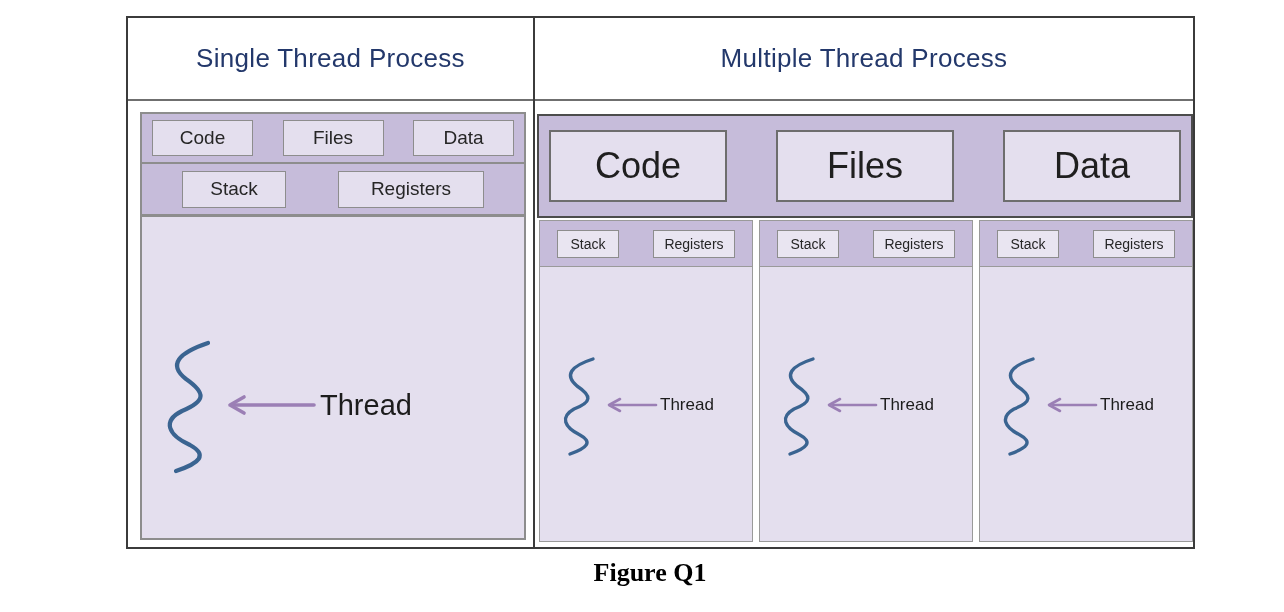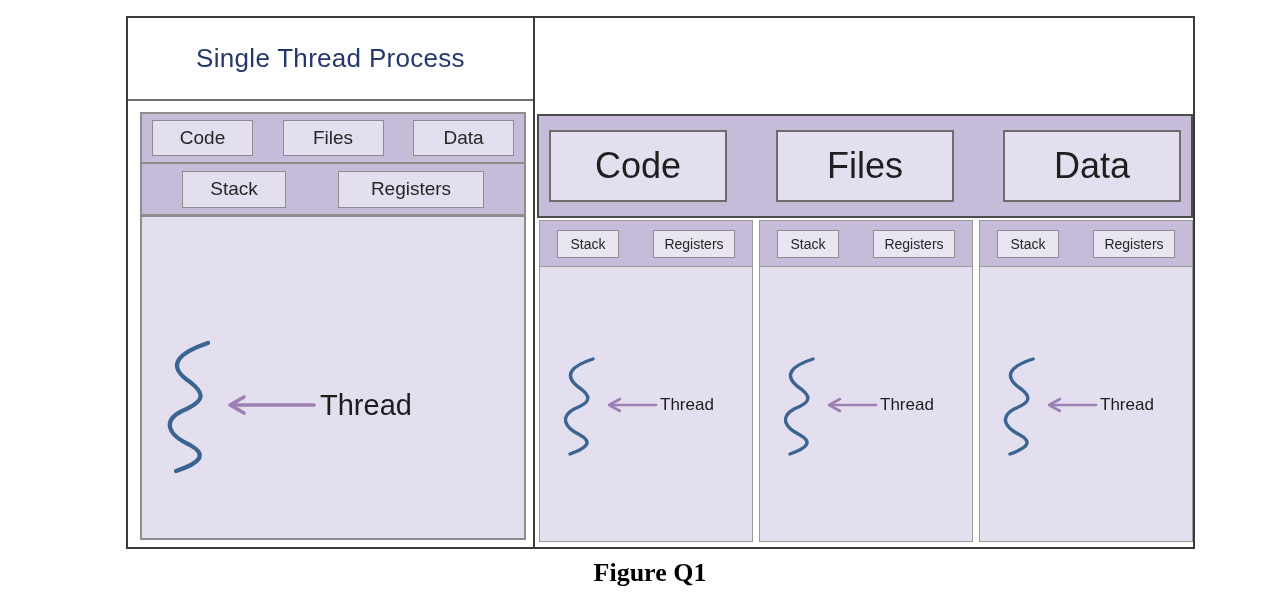--- a/index.html
+++ b/index.html
@@ -294,20 +294,23 @@
           </svg>
           <span class="thread-label">Thread</span>
         </div>
       </div>
 
     </div>
   </div>
 
   <div class="panel-right">
 
+    <div class="panel-header">
+      <span class="title">Multiple Thread Process</span>
+    </div>
 
     <div class="right-body">
 
       <div class="right-topband">
         <div class="big-res-box">
           <span>Code</span>
         </div>
         <div class="big-res-box">
           <span>Files</span>
         </div>

